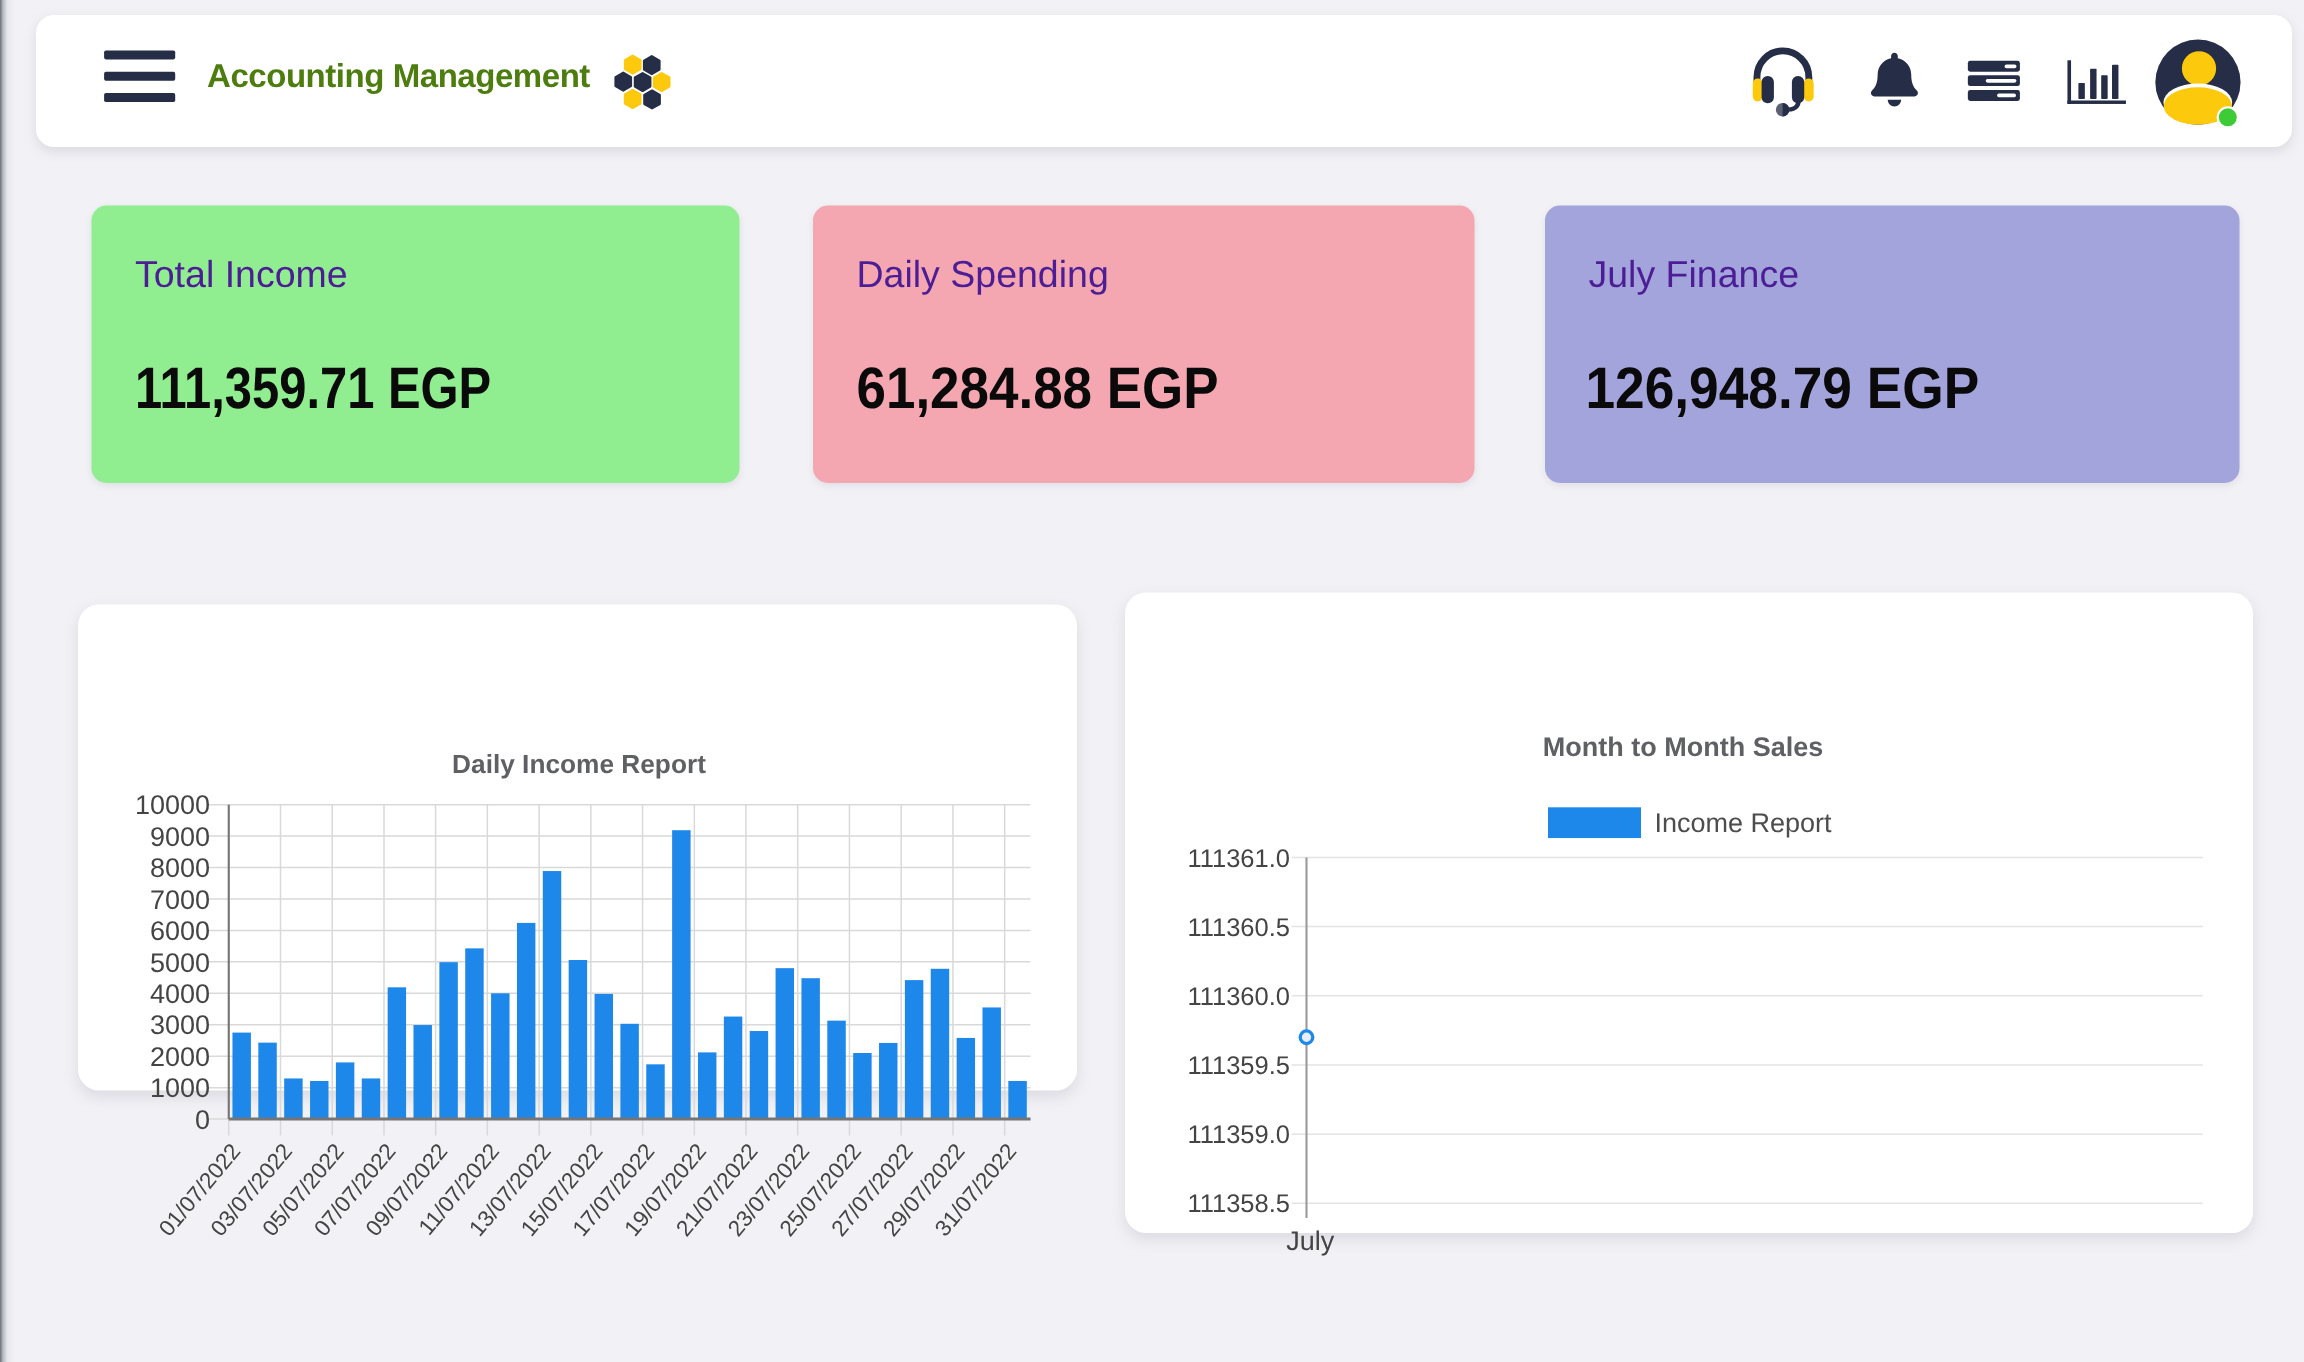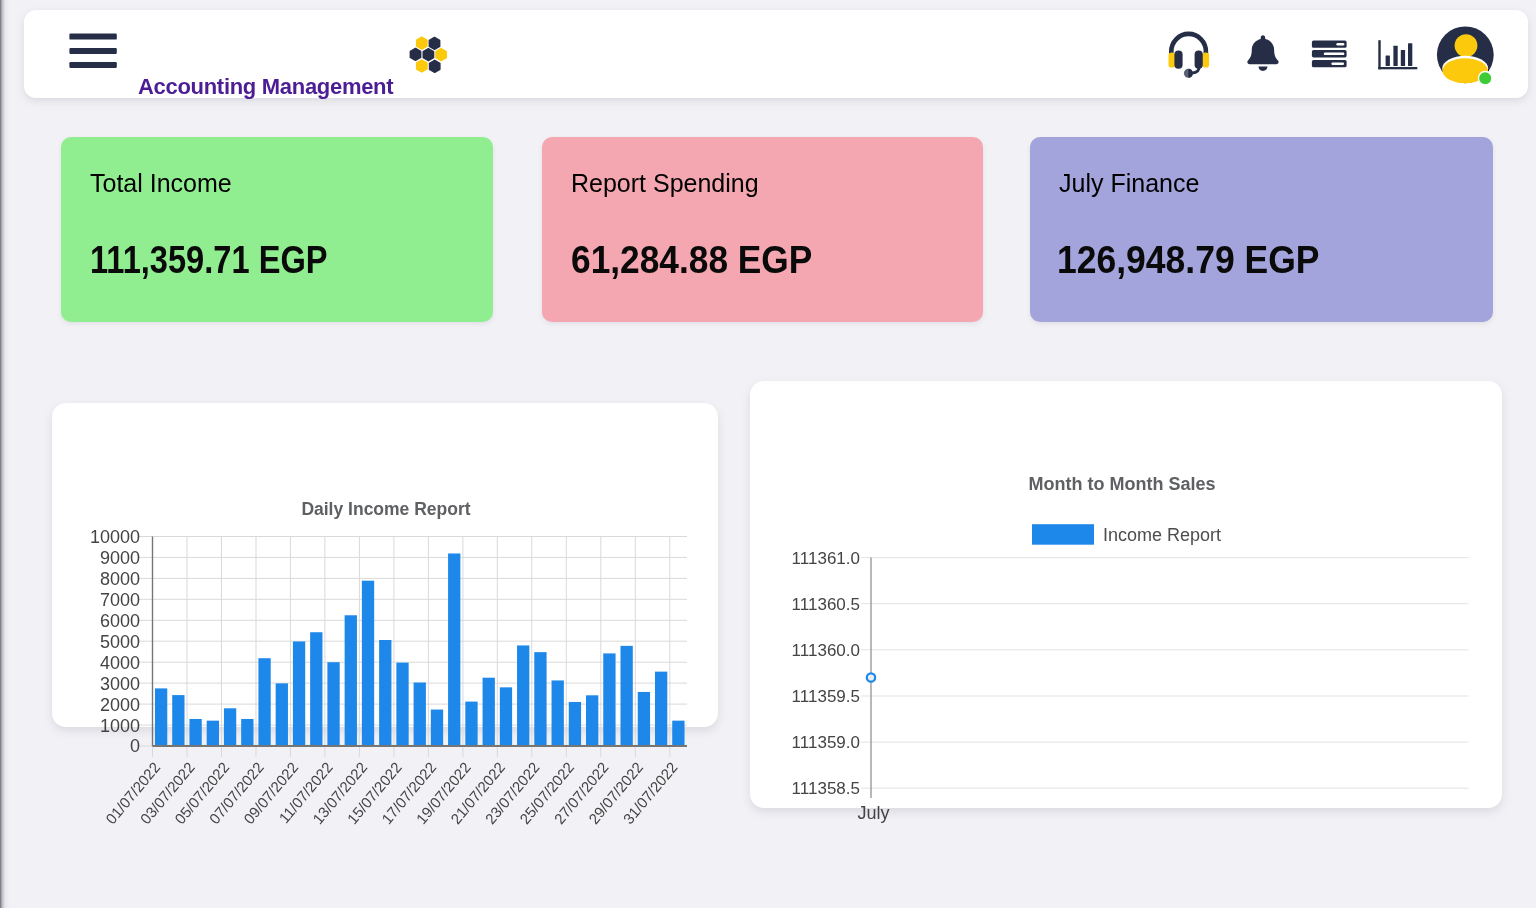--- a/index.html
+++ b/index.html
@@ -1,22 +1,22 @@
 <!DOCTYPE html>
 <html><head>
 <meta charset="utf-8">
 <title>Accounting Management</title>
 <style>
 * { margin:0; padding:0; box-sizing:border-box; }
 html,body { width:1536px; height:908px; background:#f2f2f6; font-family:"Liberation Sans",sans-serif; overflow:hidden; position:relative; }
 .edge { position:absolute; left:0; top:0; bottom:0; width:10px; background:linear-gradient(to right,#6d6d76 0,#b9b9c2 2px,#e6e6ec 5px,rgba(242,242,246,0) 10px); z-index:50; }
 .header { position:absolute; left:24px; top:10px; width:1504px; height:88px; background:#fff; border-radius:12px; box-shadow:0 3px 8px rgba(130,130,150,.22); }
-.brand { position:absolute; left:138px; top:37.5px; font-size:22px; font-weight:700; color:#4c1d95; letter-spacing:-0.3px;margin-top:36px; }
+.brand { position:absolute; left:138px; top:37.5px; font-size:22px; font-weight:700; color:#4d7c0f; letter-spacing:-0.3px; }
 .card { position:absolute; top:137px; height:185px; border-radius:10px; box-shadow:0 2px 5px rgba(140,140,160,.18); }
-.card .lbl { position:absolute; left:29px; top:32px; font-size:25px; color:#000000;text-align:center; }
+.card .lbl { position:absolute; left:29px; top:32px; font-size:25px; color:#4c1d95;text-align:center; }
 .card .num { position:absolute; left:29px; top:101px; font-size:39px; font-weight:700; color:#0a0a0a; transform-origin:left top; }
 .chartcard { position:absolute; background:#fff; border-radius:14px; box-shadow:0 4px 10px rgba(130,130,150,.22); }
 </style>
 </head>
 <body>
 <div class="edge"></div>
 <div class="header"></div>
 <svg width="1536" height="108" viewBox="0 0 1536 108" style="position:absolute;left:0;top:0">
 <g fill="#262d47">
 <rect x="69.4" y="33.6" width="47.4" height="6" rx="1.2"></rect>
@@ -72,21 +72,21 @@
 <circle cx="1485.2" cy="78.2" r="7.4" fill="#ffffff"></circle>
 <circle cx="1485.2" cy="78.2" r="6" fill="#3ecc36"></circle>
 </g>
 </svg>
 <div class="brand">Accounting Management</div>
 <div class="card" style="left:61px;width:432px;background:#90ee90">
     <div class="lbl">Total Income</div>
     <div class="num" style="transform:scaleX(0.836)">111,359.71 EGP</div>
   </div>
 <div class="card" style="left:542px;width:441px;background:#f4a7b0">
-    <div class="lbl">Report Spending</div>
+    <div class="lbl">Daily Spending</div>
     <div class="num" style="transform:scaleX(0.905)">61,284.88 EGP</div>
   </div>
 <div class="card" style="left:1030px;width:463px;background:#a3a4db">
     <div class="lbl">July Finance</div>
     <div class="num" style="left:26.5px;transform:scaleX(0.91)">126,948.79 EGP</div>
   </div>
 <div class="chartcard" style="left:52px;top:403px;width:666px;height:324px">
 <svg width="666" height="461" viewBox="0 0 666 461" style="position:absolute;left:0;top:0;font-family:'Liberation Sans',sans-serif">
 <text x="334" y="112" font-size="17.5" font-weight="bold" fill="#5f6063" text-anchor="middle">Daily Income Report</text>
 <line x1="87" y1="343.0" x2="635" y2="343.0" stroke="#d9d9d9" stroke-width="1"></line>
@@ -171,21 +171,21 @@
 <rect x="516.78" y="299.00" width="12.3" height="43.99" fill="#1e88ea"></rect>
 <rect x="534.02" y="292.30" width="12.3" height="50.70" fill="#1e88ea"></rect>
 <rect x="551.26" y="250.40" width="12.3" height="92.60" fill="#1e88ea"></rect>
 <rect x="568.50" y="242.86" width="12.3" height="100.14" fill="#1e88ea"></rect>
 <rect x="585.75" y="288.95" width="12.3" height="54.05" fill="#1e88ea"></rect>
 <rect x="602.99" y="268.63" width="12.3" height="74.37" fill="#1e88ea"></rect>
 <rect x="620.23" y="317.65" width="12.3" height="25.35" fill="#1e88ea"></rect>
 <line x1="100.5" y1="343" x2="635" y2="343" stroke="#757575" stroke-width="2"></line>
 </svg>
 </div>
-<div class="chartcard" style="left:750px;top:381px;width:752px;height:427px">
+<div class="chartcard" style="left:750px;top:395px;width:752px;height:427px">
 <svg width="752" height="483" viewBox="0 0 752 483" style="position:absolute;left:0;top:0;font-family:'Liberation Sans',sans-serif">
 <text x="372" y="109" font-size="18" font-weight="bold" fill="#5f6063" text-anchor="middle">Month to Month Sales</text>
 <rect x="282" y="143.2" width="62" height="20.5" fill="#1e88ea"></rect>
 <text x="353" y="159.5" font-size="18" fill="#4d4d4d">Income Report</text>
 <line x1="111" y1="176.6" x2="718.5" y2="176.6" stroke="#e3e3e3" stroke-width="1"></line>
 <text x="110" y="176.6" dy="0.36em" font-size="17" fill="#444444" text-anchor="end">111361.0</text>
 <line x1="111" y1="222.7" x2="718.5" y2="222.7" stroke="#e3e3e3" stroke-width="1"></line>
 <text x="110" y="222.7" dy="0.36em" font-size="17" fill="#444444" text-anchor="end">111360.5</text>
 <line x1="111" y1="268.8" x2="718.5" y2="268.8" stroke="#e3e3e3" stroke-width="1"></line>
 <text x="110" y="268.8" dy="0.36em" font-size="17" fill="#444444" text-anchor="end">111360.0</text>

